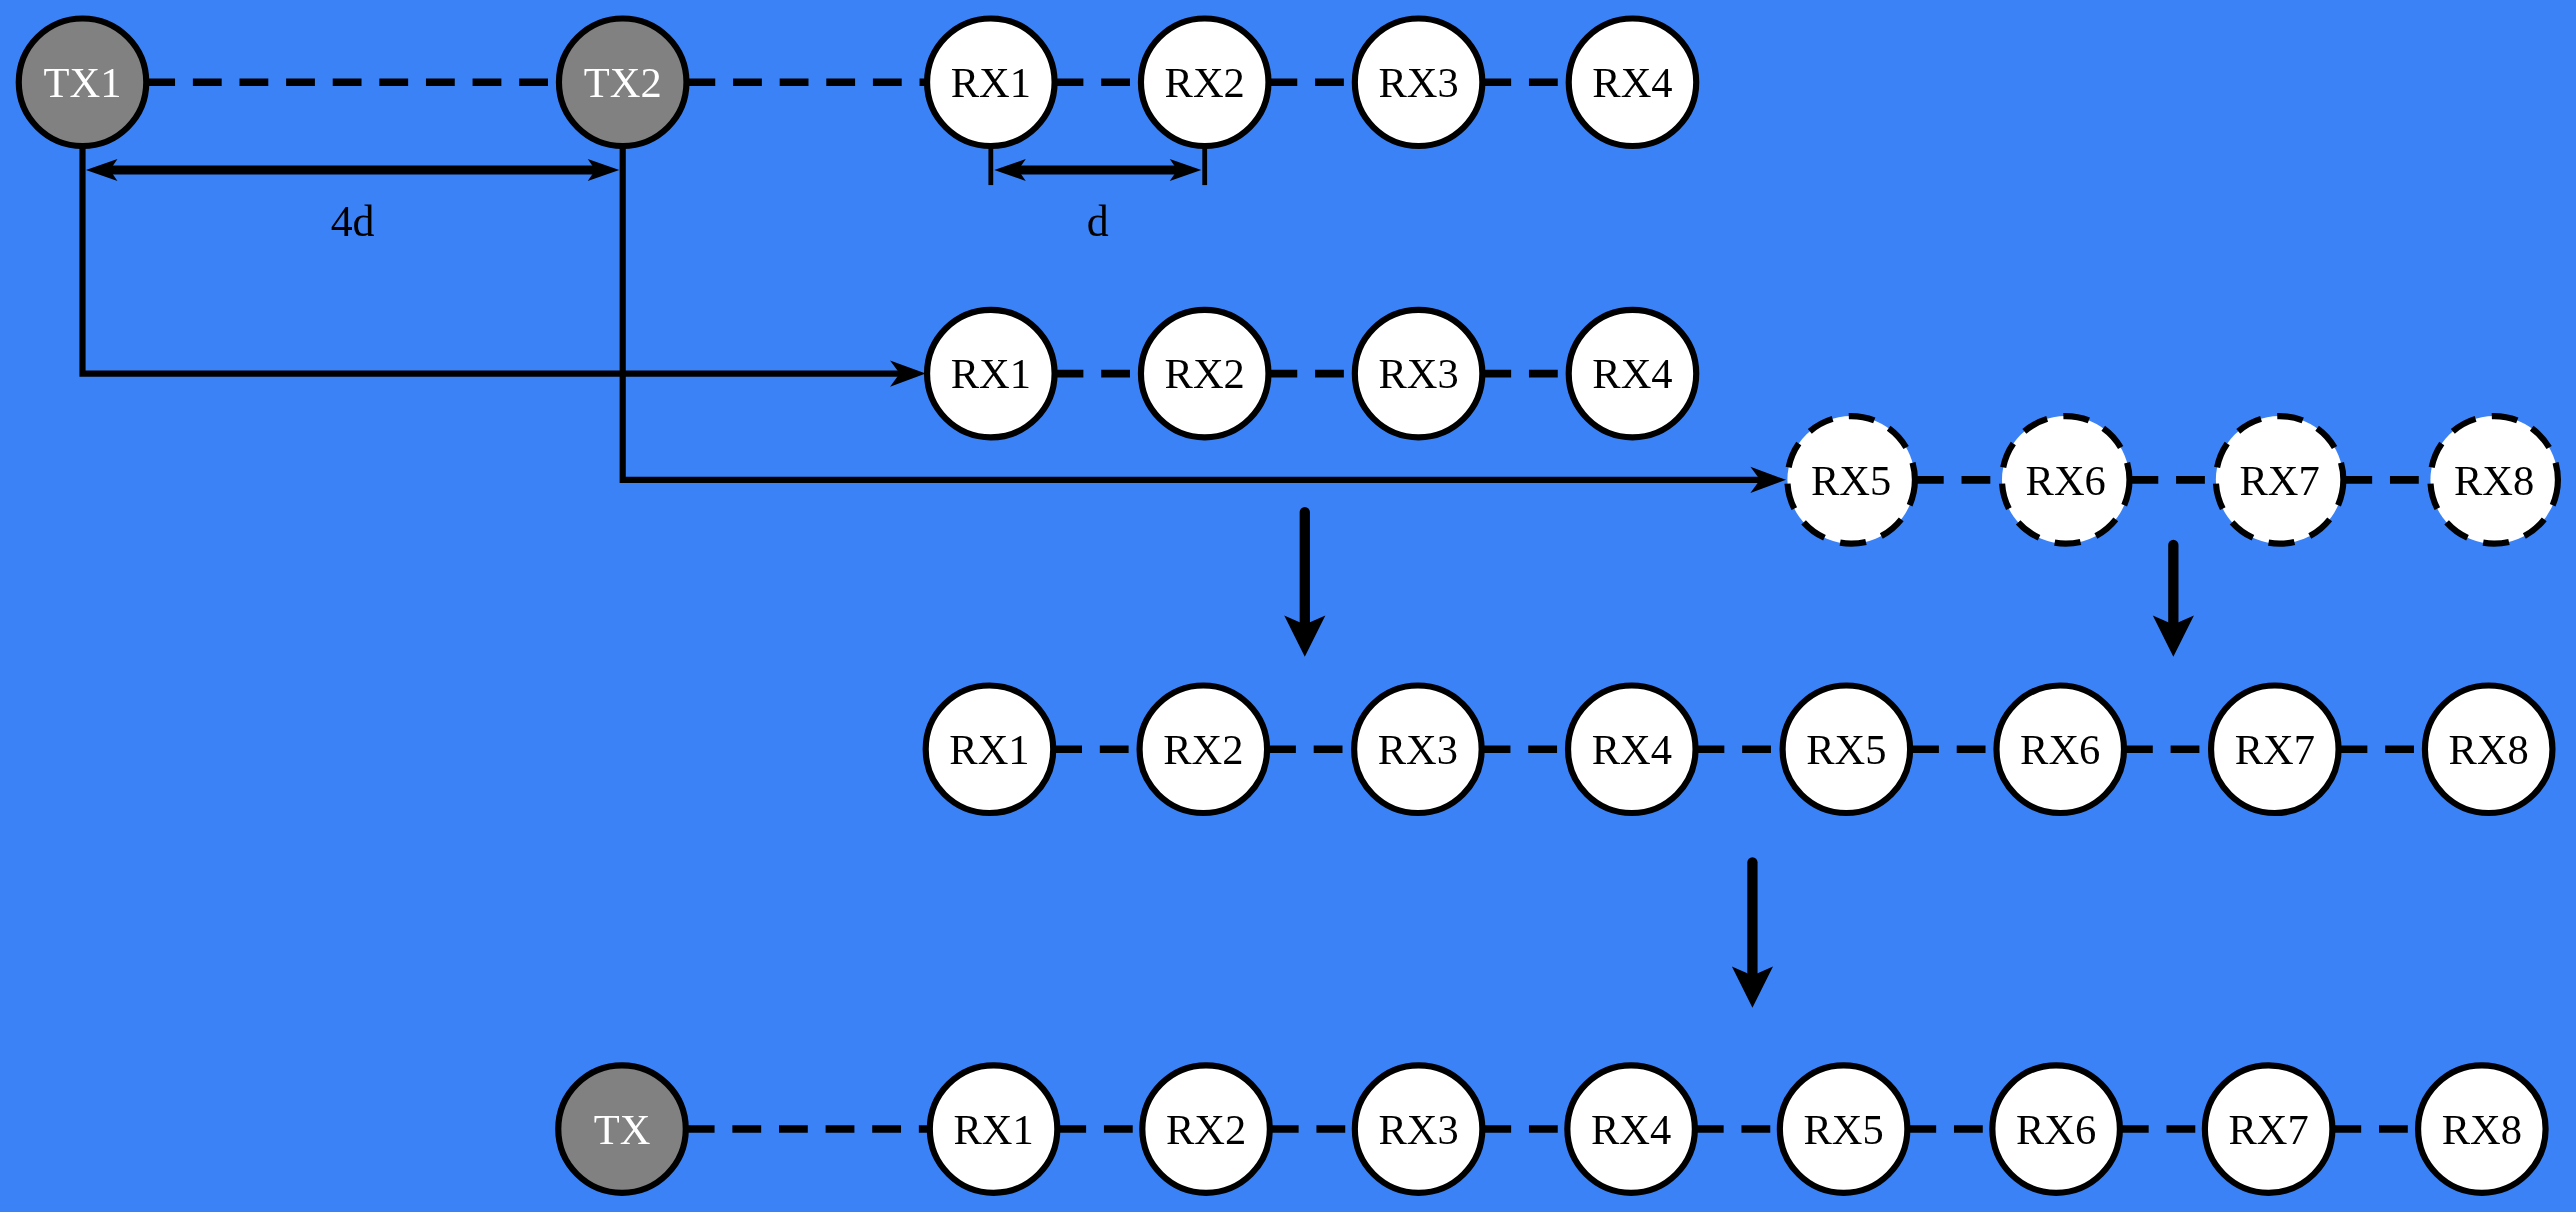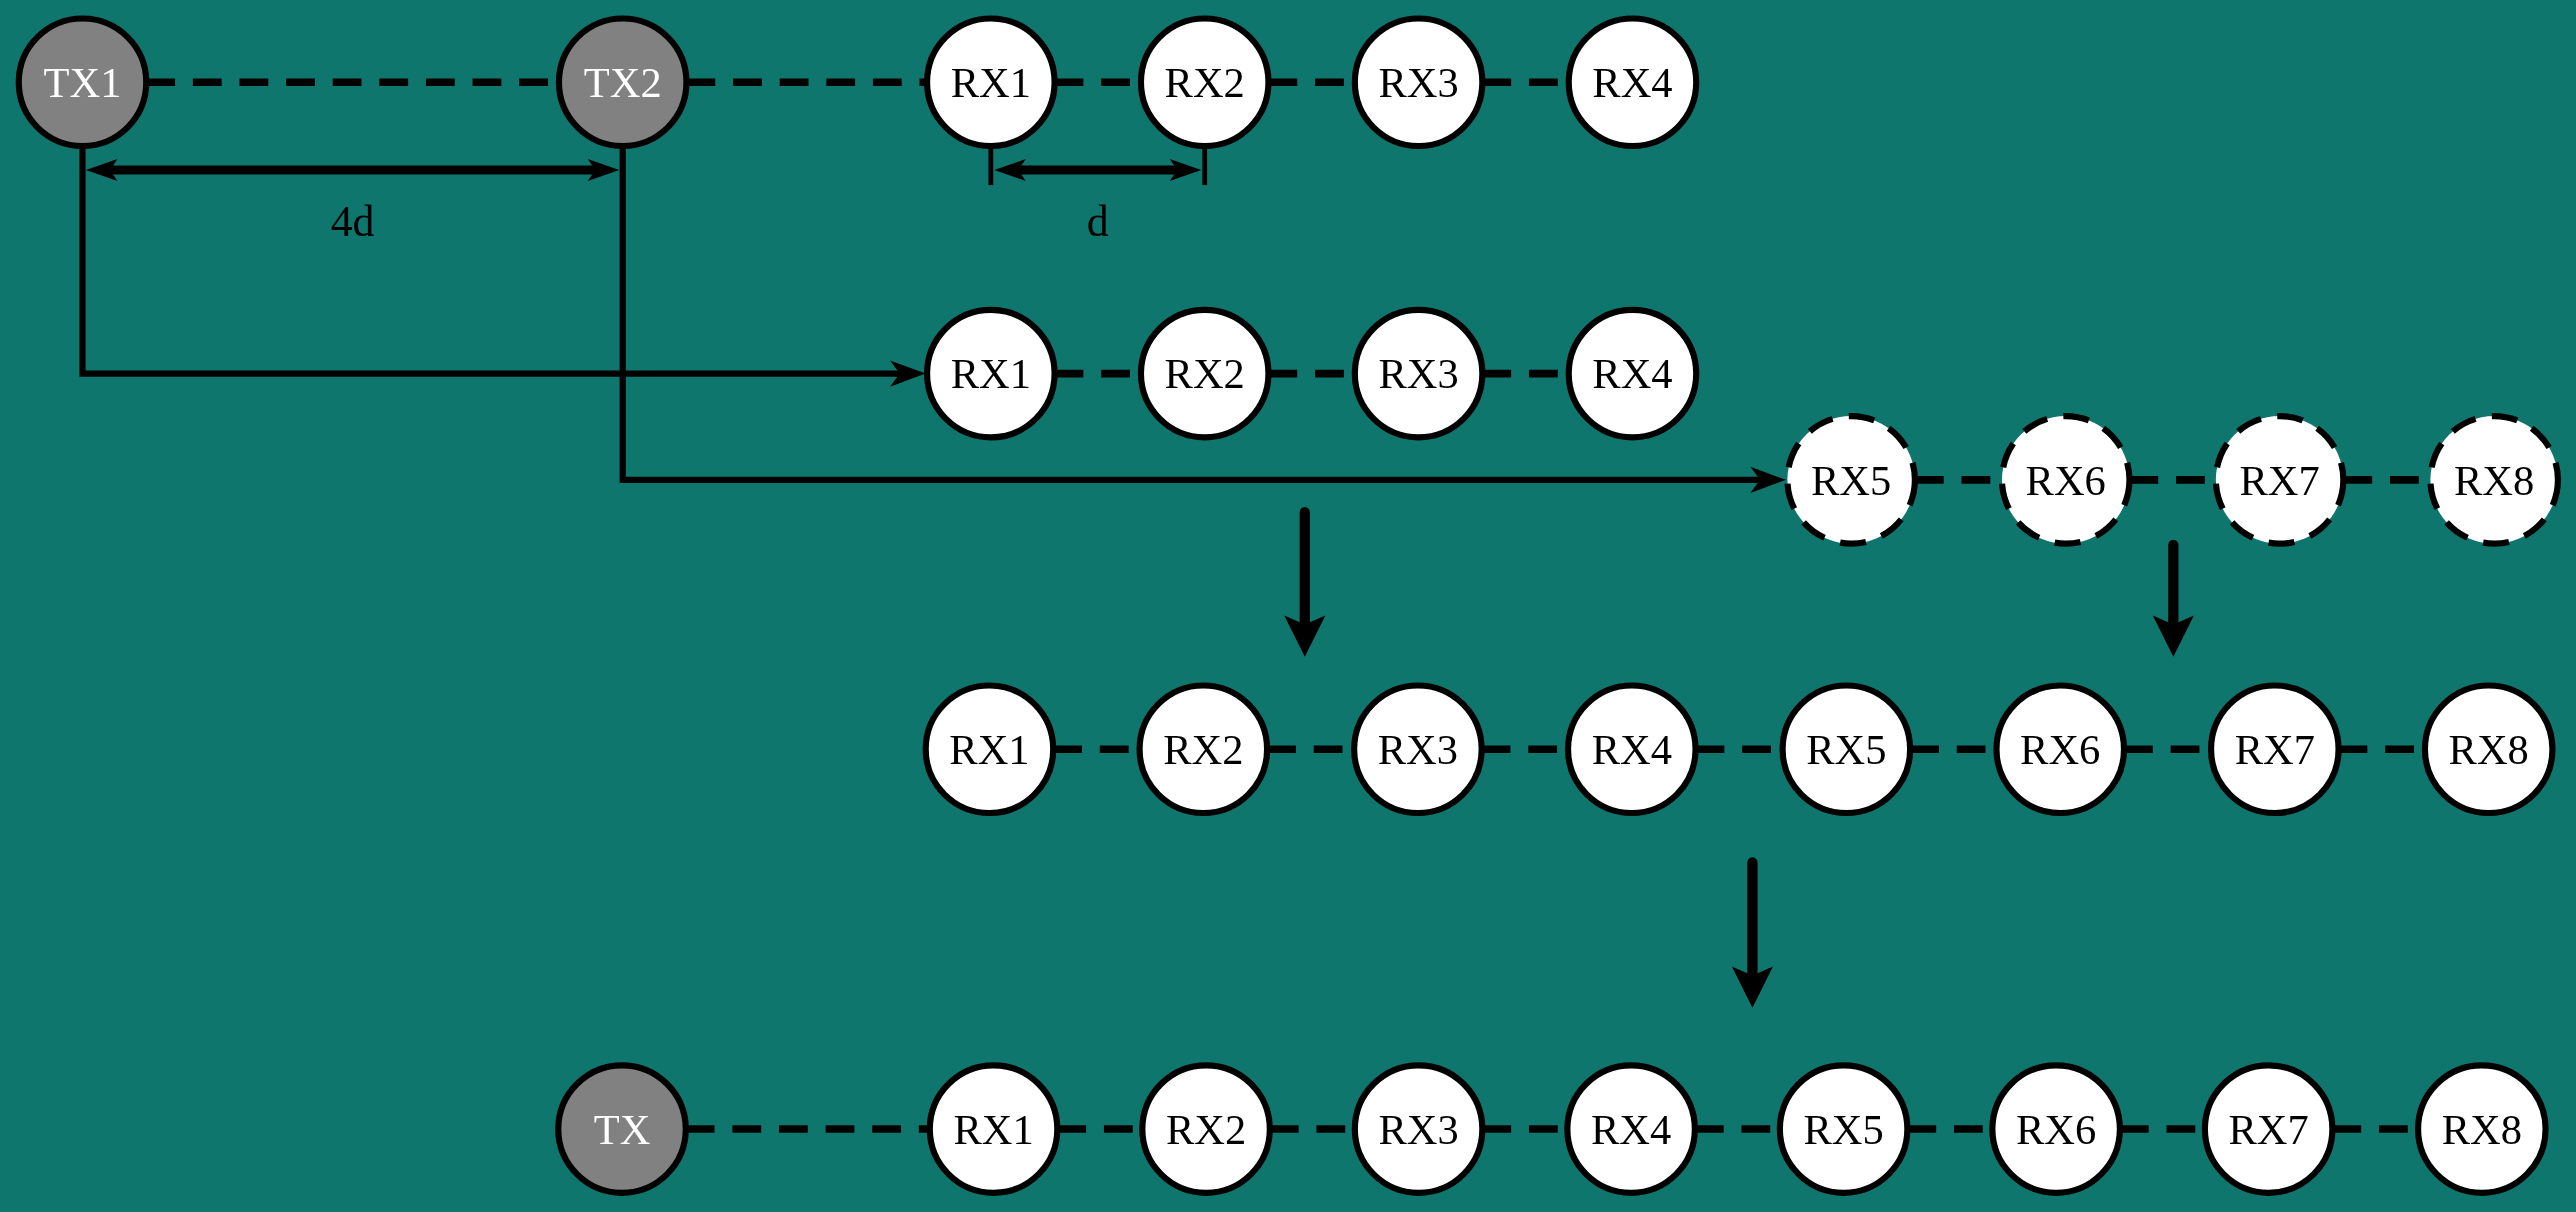--- a/index.html
+++ b/index.html
@@ -6,21 +6,21 @@
     margin: 0;
     padding: 0;
     background: #ffffff;
     width: 100%;
     height: 100%;
     overflow: hidden;
   }
   #app {
     width: 100vw;
     height: 100vh;
-    background: #0f766e;
+    background: #3b82f6;
   }
   #diagram-svg {
     display: block;
     width: 100%;
     height: 100%;
   }
   text {
     font-family: "Liberation Serif", "DejaVu Serif", serif;
   }
 </style>

